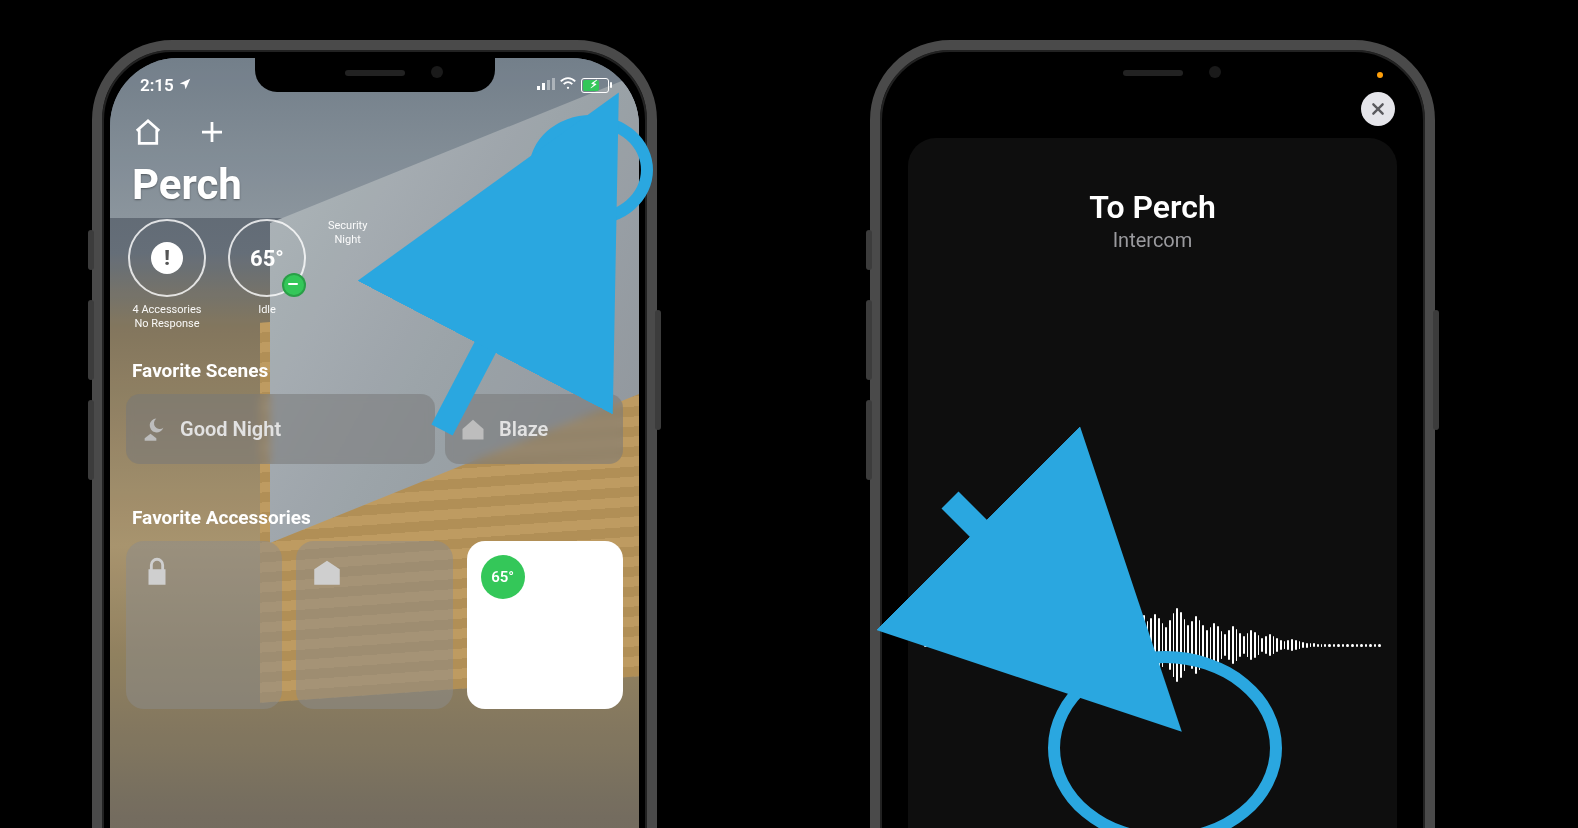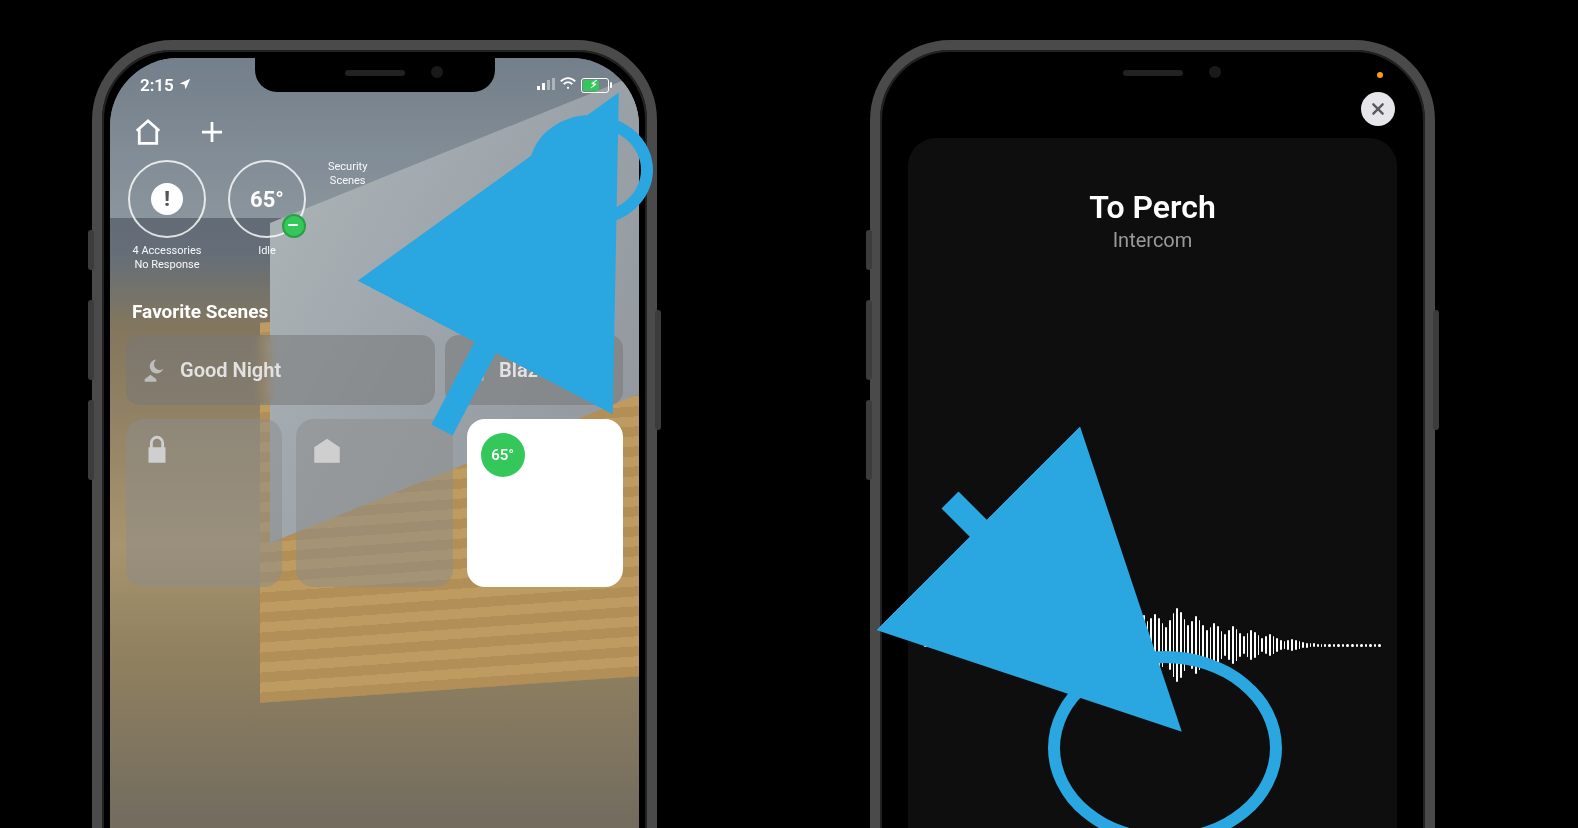--- a/index.html
+++ b/index.html
@@ -132,39 +132,40 @@
                 <path d="M12 4 V20 M4 12 H20"></path>
               </svg>
           </span>
           <span class="intercom-btn">
             <span class="bars">
               <span style="height:10px"></span><span style="height:18px"></span><span style="height:26px"></span><span style="height:14px"></span><span style="height:22px"></span><span style="height:12px"></span>
             </span>
           </span>
         </div>
 
+        <div class="home-title">Perch</div>
 
         <div class="status-row">
           <div class="status-chip">
             <div class="chip-circle">
                 <span class="bang">!</span>
               </div>
             <div class="chip-label">4 Accessories
 No Response</div>
           </div>
           <div class="status-chip">
             <div class="chip-circle">
                 <span>65°</span>
                 <span class="green-dot"></span>
               </div>
             <div class="chip-label">Idle</div>
           </div>
           <div class="status-chip">
             <div class="chip-label">Security
-Scenes</div>
+Night</div>
           </div>
         </div>
 
         <div class="section-h">Favorite Scenes</div>
         <div class="scene-row">
           <div class="scene-card">
             <span class="scene-icon">
               <svg viewBox="0 0 24 24" fill="#bdbdbd">
                   <path d="M14 3a6 6 0 1 0 6 8 5 5 0 0 1-6-8z"></path>
                   <path d="M4 20l5-4 5 4v2H4z"></path>
@@ -177,20 +178,21 @@
                 <svg viewBox="0 0 24 24" fill="#bdbdbd">
                   <path d="M3 12l9-8 9 8v9H3z"></path>
                 </svg>
               </span>
             <span class="scene-label">Blaze</span>
           </div>
         </div>
         <div class="scene-row" style="margin-top:14px;">
         </div>
 
+        <div class="section-h">Favorite Accessories</div>
         <div class="acc-row">
           <div class="acc-card">
             <span>
               <svg width="34" height="34" viewBox="0 0 24 24" fill="#cfcfcf">
                   <path d="M7 10V7a5 5 0 0 1 10 0v3h1v11H6V10h1zm2 0h6V7a3 3 0 0 0-6 0v3z"></path>
                 </svg>
             </span>
           </div>
           <div class="acc-card">
             <span>

